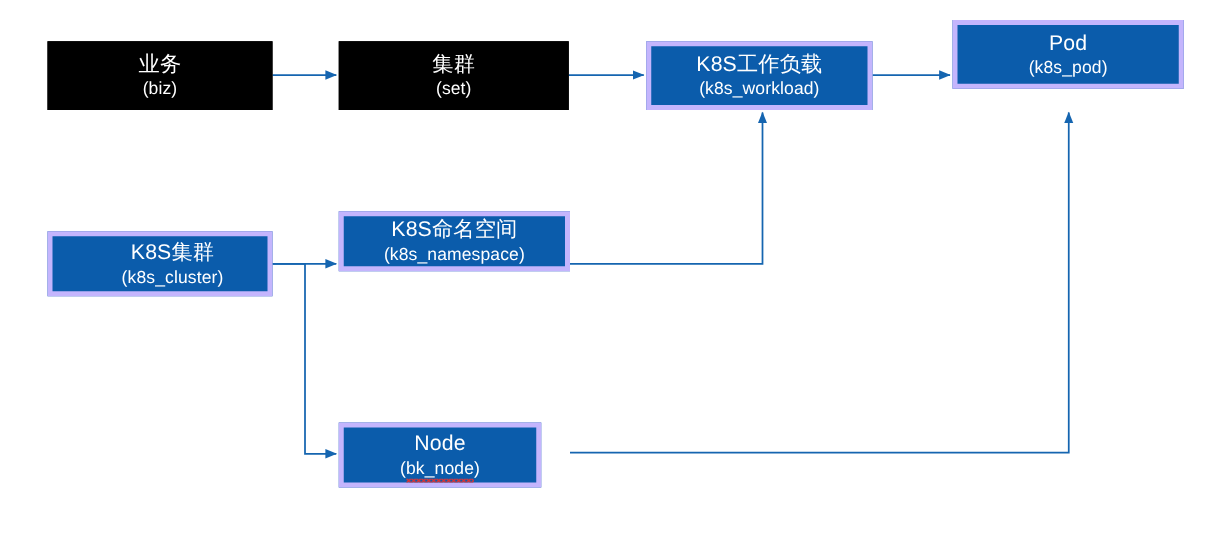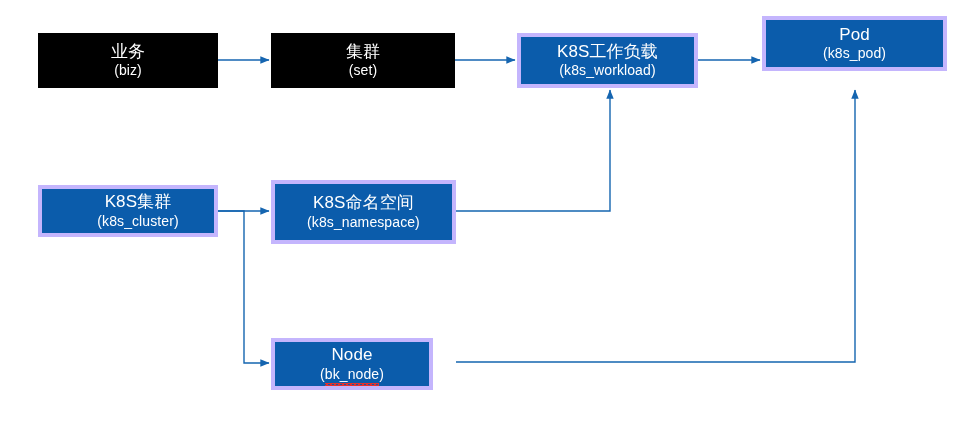--- a/index.html
+++ b/index.html
@@ -113,21 +113,21 @@
   <div class="node-box fill-blue" style="left: 762px; top: 16px; width: 185px; height: 55px;">
     <div class="node-title">Pod</div>
     <div class="node-code">(k8s_pod)</div>
   </div>
 
   <div class="node-box fill-blue" style="left: 38px; top: 185px; width: 180px; height: 52px; padding-left: 20px;">
     <div class="node-title">K8S集群</div>
     <div class="node-code">(k8s_cluster)</div>
   </div>
 
-  <div class="node-box fill-blue" style="left: 271px; top: 180px; width: 185px; height: 64px;">
+  <div class="node-box fill-blue" style="left: 271px; top: 169px; width: 185px; height: 48px;">
     <div class="node-title">K8S命名空间</div>
     <div class="node-code">(k8s_namespace)</div>
   </div>
 
   <div class="node-box fill-blue" style="left: 271px; top: 338px; width: 162px; height: 52px;">
     <div class="node-title">Node</div>
     <div class="node-code misspelled"><span>(</span><span class="spell-word">bk_node</span><span>)</span></div>
   </div>
 
 </div>

